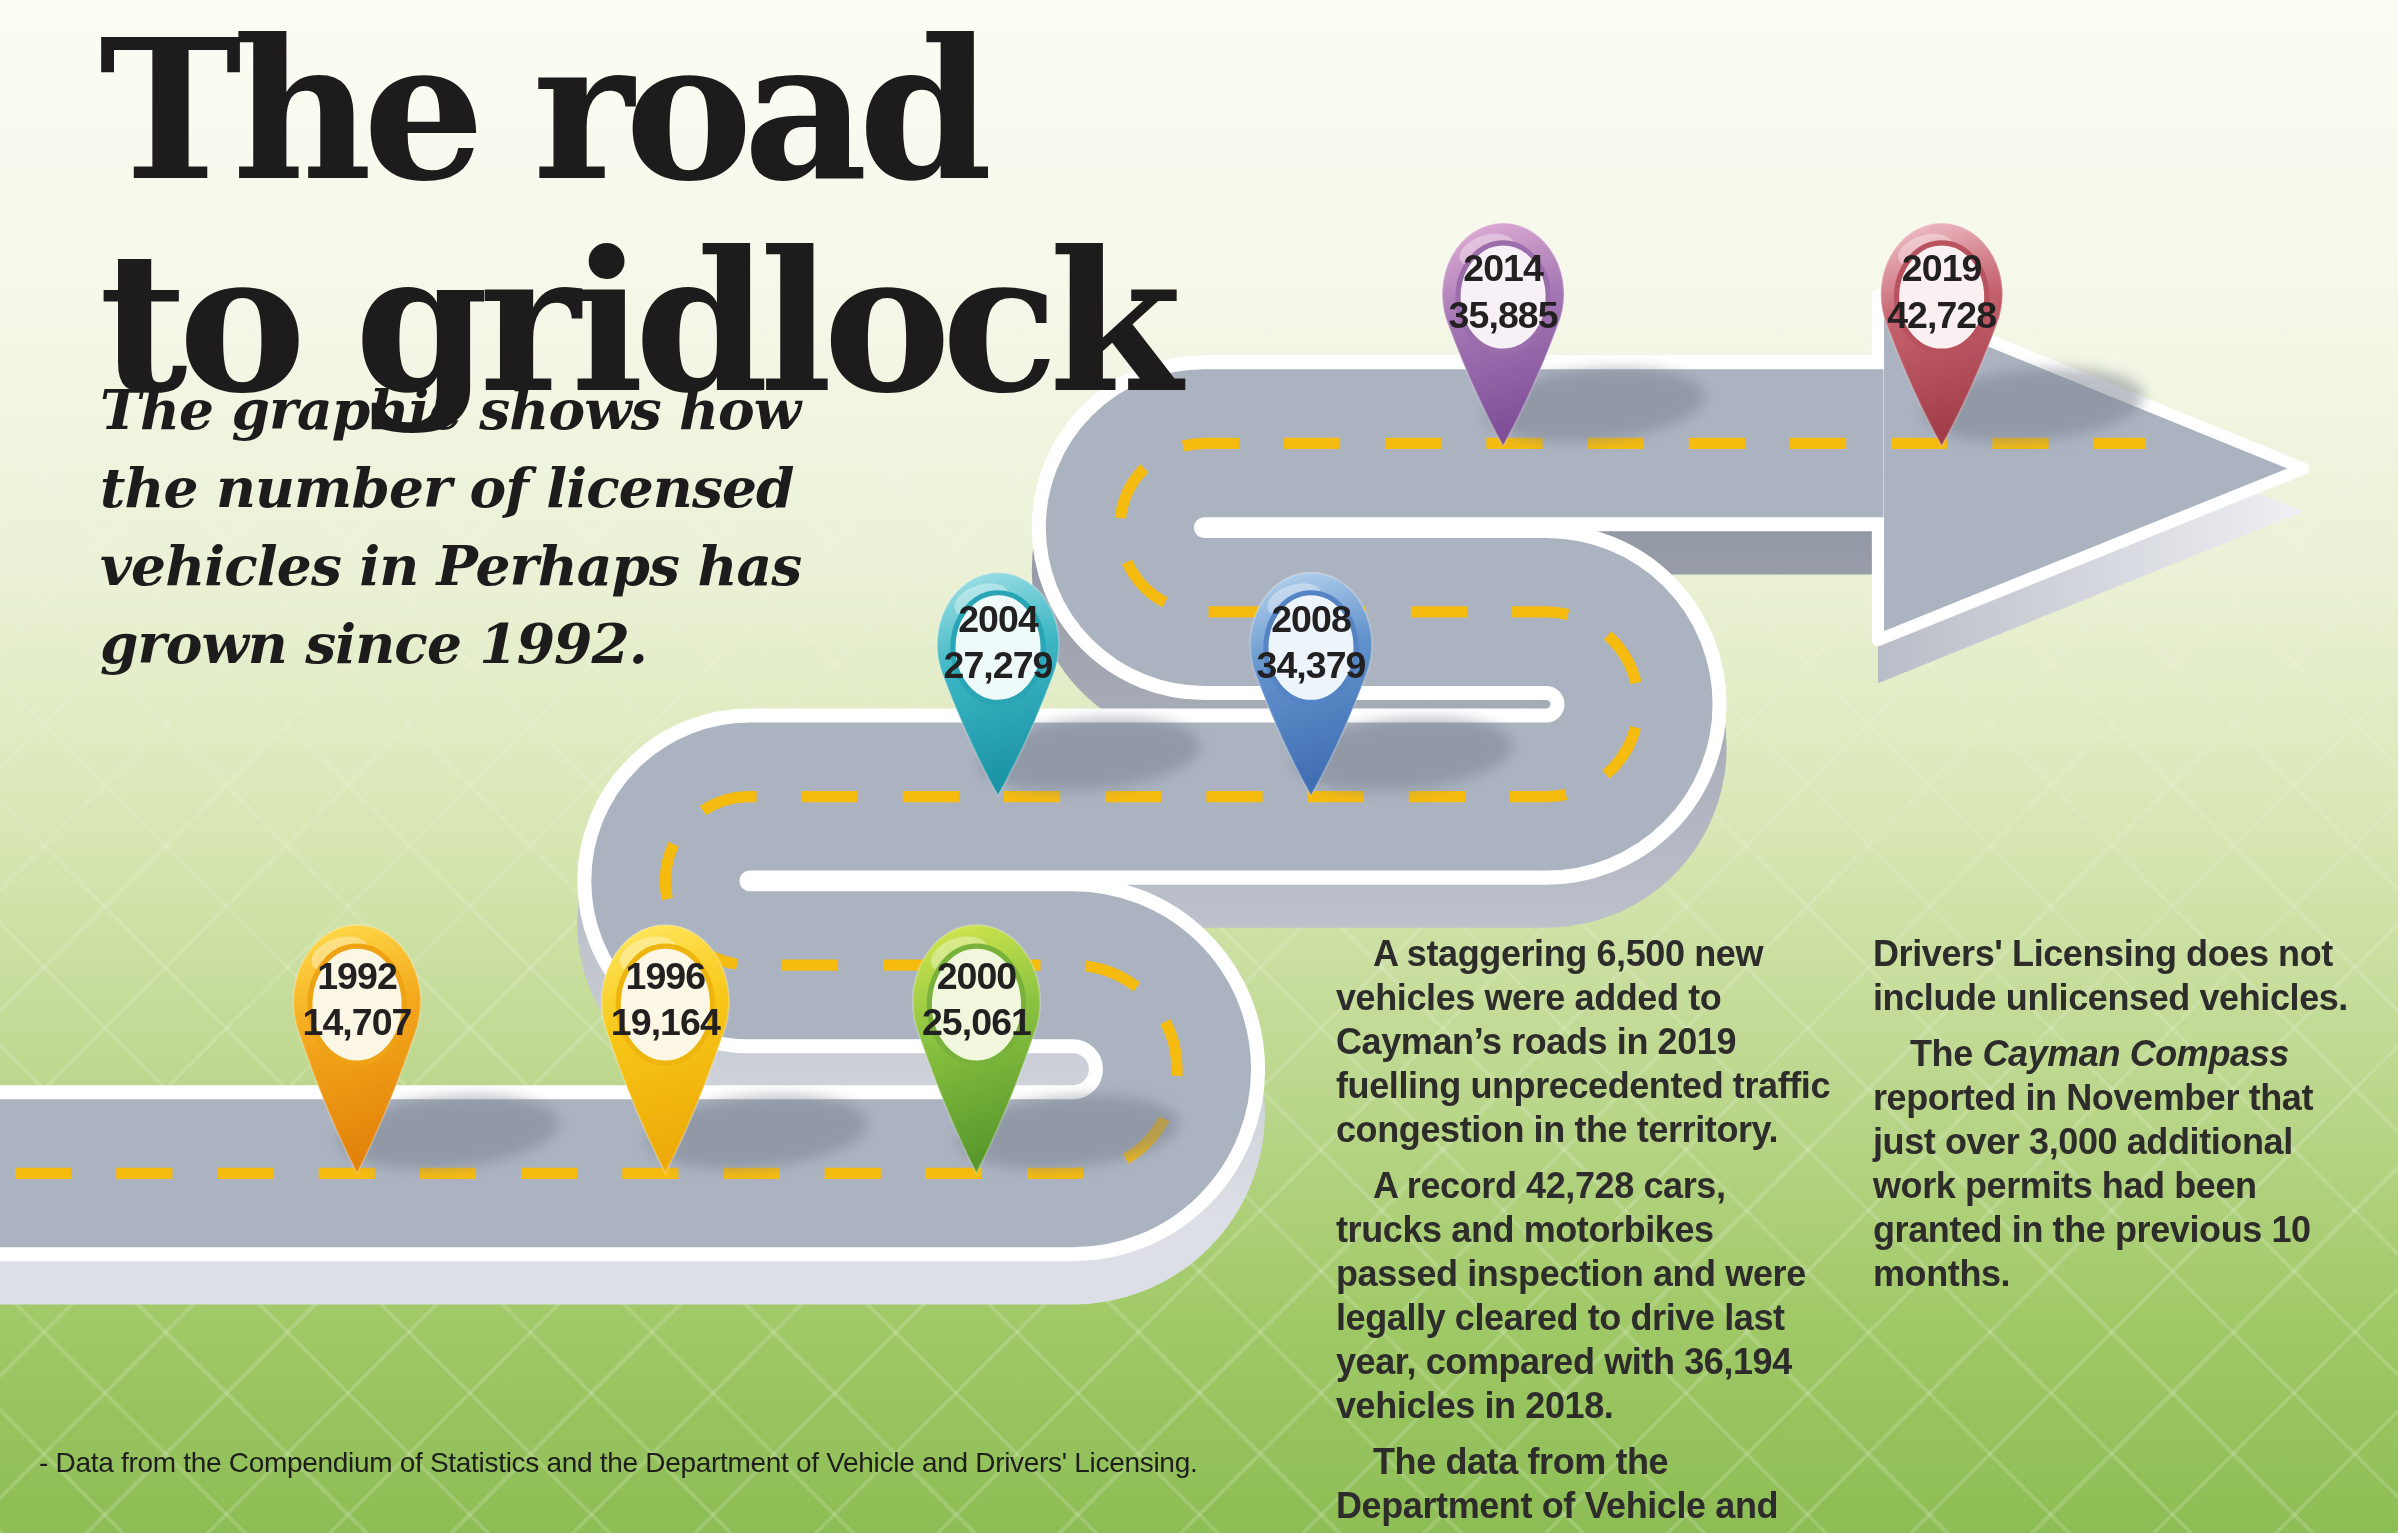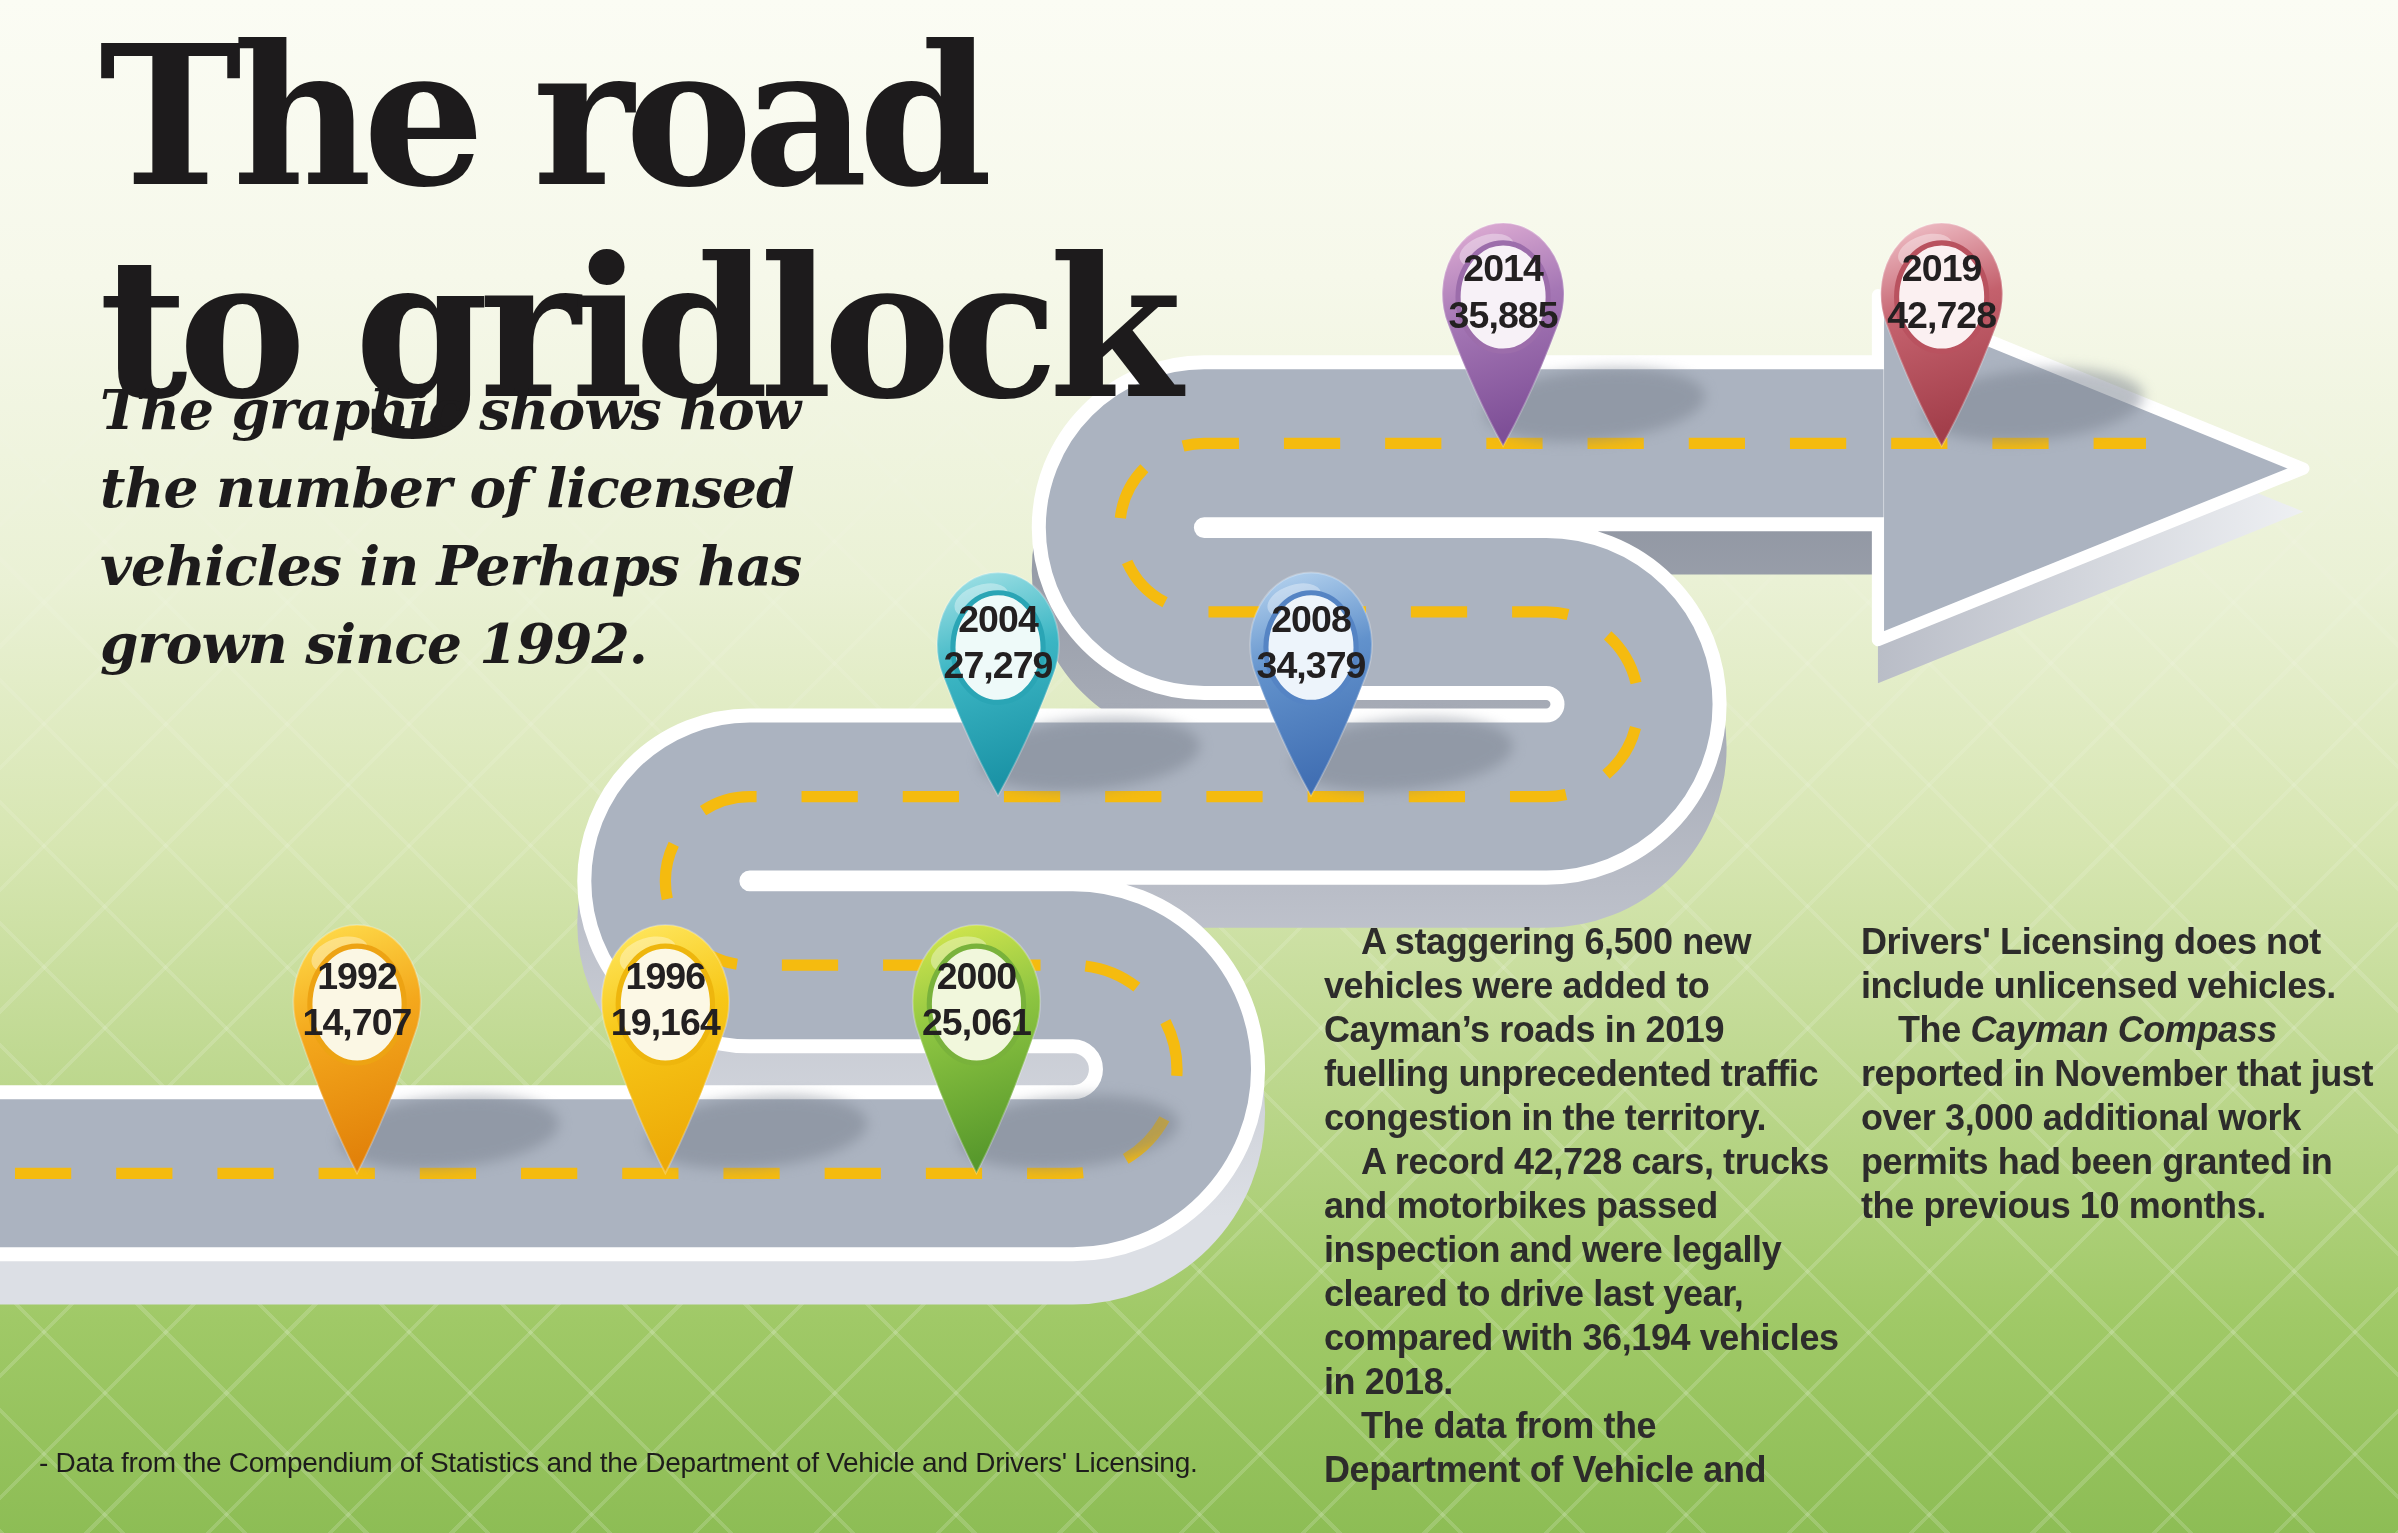--- a/index.html
+++ b/index.html
@@ -8,29 +8,29 @@
   .bg{position:absolute;inset:0;
       background:linear-gradient(180deg,#fbfcf4 0%,#f6f8ea 18%,#eaf1d5 38%,
                  #d7e6b2 55%,#bad68a 72%,#a0c967 86%,#8dbd55 100%);}
   .lattice{position:absolute;inset:0;
       background:
         repeating-linear-gradient(45deg,rgba(255,255,255,.16) 0 3.7px,rgba(255,255,255,0) 3.7px 86px),
         repeating-linear-gradient(-45deg,rgba(255,255,255,.16) 0 3.7px,rgba(255,255,255,0) 3.7px 86px);
       -webkit-mask-image:linear-gradient(180deg,rgba(0,0,0,0) 18%,rgba(0,0,0,.55) 45%,#000 75%);
       mask-image:linear-gradient(180deg,rgba(0,0,0,0) 18%,rgba(0,0,0,.55) 45%,#000 75%);}
   svg.road{position:absolute;inset:0;}
-  .title-block{position:absolute;left:99px;top:11px;color:#1d1b1c;
+  .title-block{position:absolute;left:99px;top:5px;color:#1d1b1c;
       font-family:"DejaVu Serif",serif;font-weight:700;
       font-size:192px;line-height:212px;letter-spacing:-9.4px;}
   .subtitle{position:absolute;left:100px;top:371px;color:#1d1b1c;
       font-family:"DejaVu Serif",serif;font-style:italic;font-weight:600;
       font-size:55px;line-height:78px;letter-spacing:-0.9px;}
   .article-col{position:absolute;top:920px;color:#2d2c2b;
       font-size:36px;line-height:44px;font-weight:700;letter-spacing:-0.4px;}
-  .article-col p{margin:0;}
+  .article-col p{margin:12px;}
   .article-col p.indent{text-indent:37px;}
   .article-col .it{font-style:italic;}
   .col1{left:1324px;width:521px;}
   .col2{left:1861px;width:513px;}
   .source-note{position:absolute;left:39px;top:1447px;color:#1e1d1c;
       font-size:28px;font-weight:400;letter-spacing:-0.3px;}
 </style>
 </head>
 <body>
 

